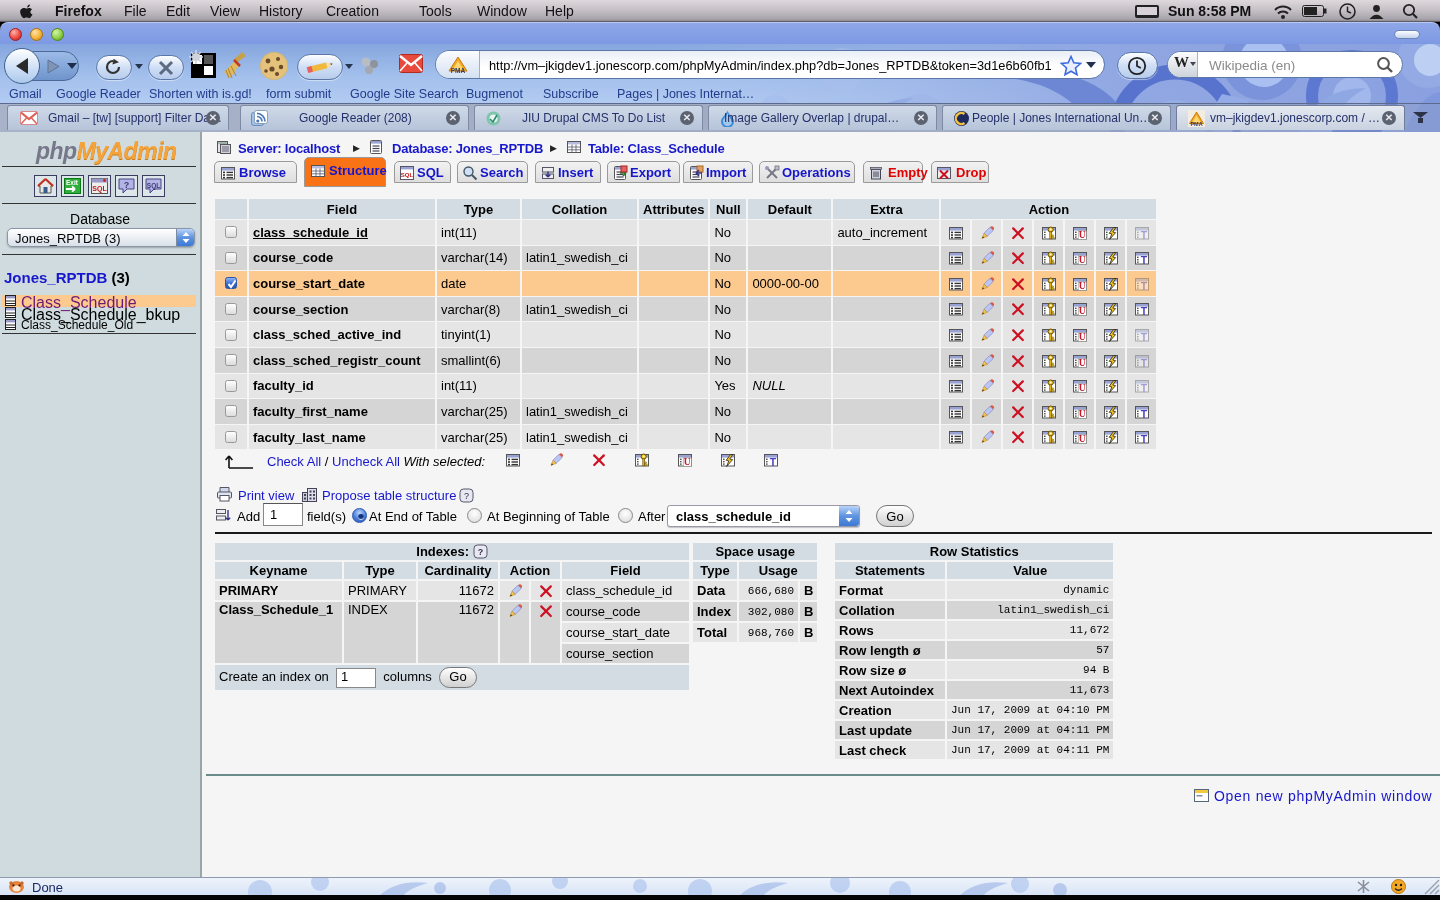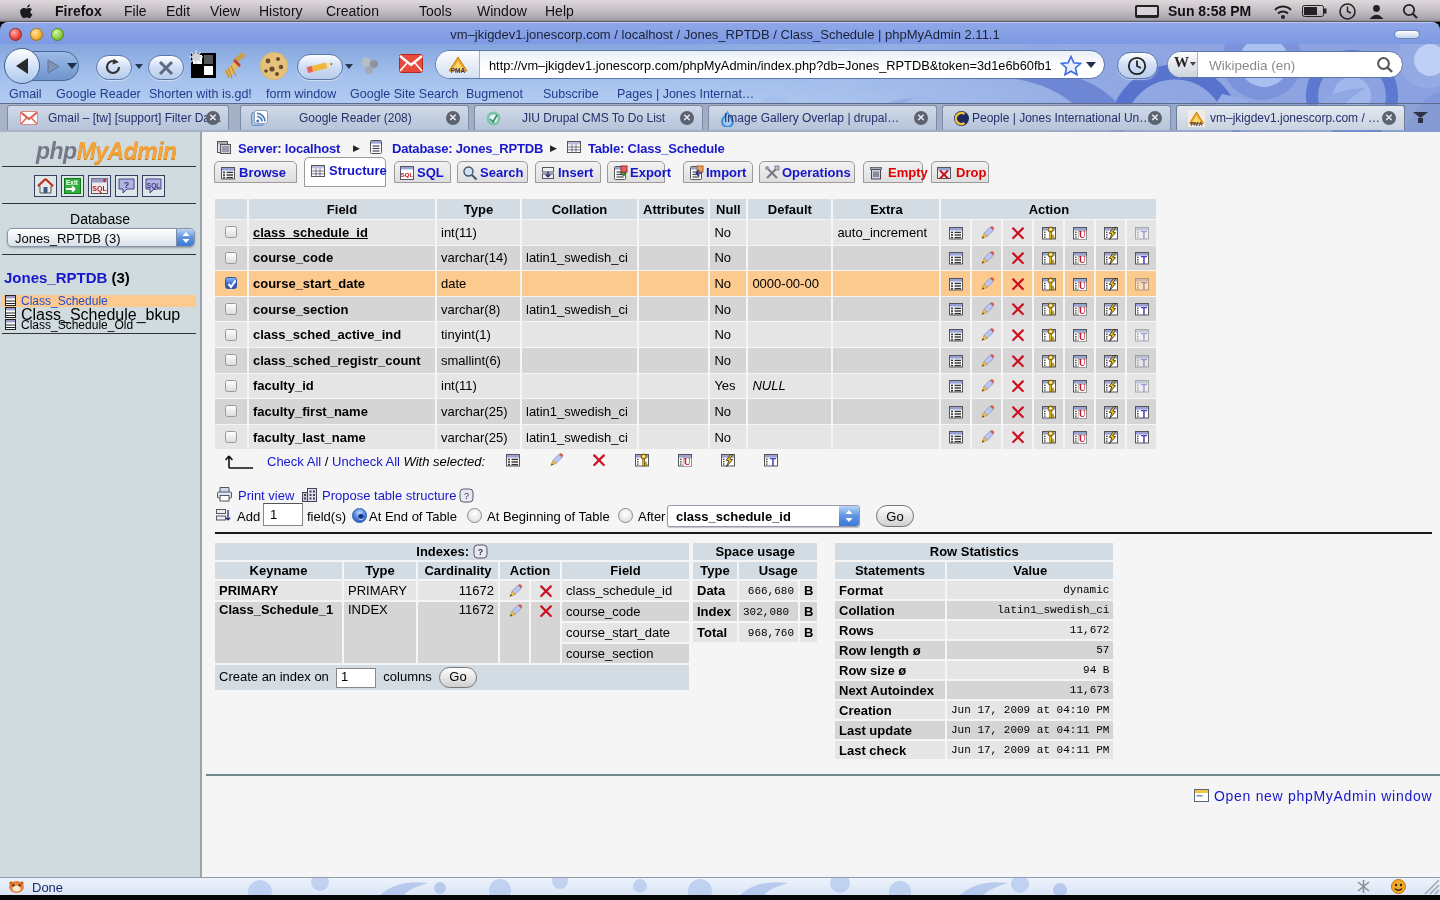--- a/index.html
+++ b/index.html
@@ -32,21 +32,21 @@
 #sidebar { left:0; top:132px; width:200px; height:745px; background:#cfdbde; }
 #sideborder { left:200px; top:132px; width:2px; height:745px; background:#9aa5a8; }
 #main { left:202px; top:132px; width:1238px; height:745px; background:#f5f5f5; }
 #statusbar { left:0; top:877px; width:1440px; height:18px;
   background:linear-gradient(#eef3fb,#d8e4f6); border-top:1px solid #8e9ab0; }
 #blackstrip { left:0; top:895px; width:1440px; height:5px; background:#050505; }
 
 .bc { font-weight:bold; font-size:13px; color:#1717cc; letter-spacing:-0.2px; }
 .ptab { position:absolute; top:161px; height:22px; background:linear-gradient(#f2f2f2,#dedede);
   border:1px solid #9a9a9a; border-radius:5px 5px 0 0; font-weight:bold; font-size:13px; color:#1515cc; }
-.ptab.active { top:157px; height:30px; background:#ffffff; }
+.ptab.active { top:157px; height:30px; background:#f97316; }
 .ptab .lbl { position:absolute; top:3px; white-space:nowrap; }
 table.pma { border-collapse:separate; border-spacing:2px 1px; table-layout:fixed; font-size:13px; }
 table.pma td, table.pma th { overflow:hidden; white-space:nowrap; padding:0 4px; }
 th.h { background:#d3dce3; color:#000; font-weight:bold; text-align:center; }
 .rA { background:#e5e5e5; }
 .rB { background:#d5d5d5; }
 .rO { background:#fcc98f; }
 .lnk { color:#1717cc; text-decoration:none; }
 .mono { font-family:"Liberation Mono", monospace; font-size:11px; }
 .sbtn { position:absolute; top:0; width:23px; height:22px; border:1px solid #3c3c60; background:#dde6e9; padding:2px 0 0 2px; }
@@ -109,21 +109,20 @@
     </svg>
   <svg class="abs" style="left:1402px;top:3px" width="17" height="17">
       <circle cx="7" cy="7" r="5.2" fill="none" stroke="#222" stroke-width="1.8"></circle>
       <path d="M11 11 L15 15" stroke="#222" stroke-width="2.2"></path>
     </svg>
 </div>
 <div class="abs" id="titlebar">
   <div class="light" style="left:9px;background:radial-gradient(circle at 35% 30%, #ffb3ac, #ee4a42 55%, #a8201c); border:1px solid #922;"></div>
   <div class="light" style="left:30px;background:radial-gradient(circle at 35% 30%, #ffe2a8, #f7b43c 55%, #c07c10); border:1px solid #a70;"></div>
   <div class="light" style="left:51px;background:radial-gradient(circle at 35% 30%, #d6f5a8, #8fd04a 55%, #57961c); border:1px solid #581;"></div>
-  <div class="abs" id="title-text">vm–jkigdev1.jonescorp.com / localhost / Jones_RPTDB / Class_Schedule | phpMyAdmin 2.11.1</div>
   <div class="abs" style="left:1394px;top:7px;width:26px;height:9px;border-radius:5px;background:linear-gradient(#fcfdff,#c4d2ec);border:1px solid #6a82b4"></div>
 </div>
 <div class="abs" id="toolzone"></div>
 <div class="abs" id="personatop" style="left:0;top:44px;width:1440px;height:88px">
 <svg width="1440" height="88" viewBox="0 0 1440 88">
  <defs>
   <linearGradient id="fade" x1="0" y1="0" x2="1" y2="0">
    <stop offset="0" stop-color="#a3c0ec" stop-opacity="0"></stop>
    <stop offset="0.3" stop-color="#9cb4e6" stop-opacity="0.5"></stop>
    <stop offset="0.6" stop-color="#8fa6e2" stop-opacity="0.95"></stop>
@@ -287,21 +286,21 @@
   <div class="abs" style="left:1209px;top:58px;font-size:13.5px;color:#8a8a8a;white-space:nowrap">Wikipedia (en)</div>
   <svg class="abs" style="left:1376px;top:56px" width="18" height="18">
       <circle cx="7.5" cy="7.5" r="5.4" fill="none" stroke="#555" stroke-width="2"></circle>
       <path d="M11.5 11.5 L16 16" stroke="#555" stroke-width="2.4"></path>
     </svg>
 
   <div class="abs" id="bookmarksrow" style="left:0;top:87px;width:1100px;font-size:12.5px;color:#223c8c;font-weight:500">
     <span class="abs" style="left:9px">Gmail</span>
     <span class="abs" style="left:56px">Google Reader</span>
     <span class="abs" style="left:149px">Shorten with is.gd!</span>
-    <span class="abs" style="left:266px">form window</span>
+    <span class="abs" style="left:266px">form submit</span>
     <span class="abs" style="left:350px">Google Site Search</span>
     <span class="abs" style="left:466px">Bugmenot</span>
     <span class="abs" style="left:543px">Subscribe</span>
     <span class="abs" style="left:617px">Pages | Jones Internat…</span>
   </div>
 </div>
 <div class="abs" id="tabbar"></div>
 <div class="abs" id="fftabs">
   <div class="fftab" style="left:7px;width:222px">
     <svg class="abs" style="left:12px;top:5px" width="18" height="14">
@@ -406,21 +405,21 @@
     </span>
   </div>
   <div class="abs" style="left:2px;top:122px;width:194px;height:1px;background:#333"></div>
   <div class="abs" style="left:4px;top:137px;font-size:15px;font-weight:bold"><span style="color:#1717ce">Jones_RPTDB</span> <span style="color:#000">(3)</span></div>
   <div class="abs" style="left:2px;top:163px;width:194px;height:12px;background:#fcc98f"></div>
   <svg class="abs" style="left:5px;top:163px" width="11" height="11">
       <rect x="0.5" y="0.5" width="10" height="10" fill="#fff" stroke="#222"></rect>
       <rect x="1" y="1" width="9" height="2.4" fill="#9a9ac8"></rect>
       <path d="M1 6 H10 M1 8.5 H10" stroke="#222" stroke-width="1"></path>
     </svg>
-  <div class="abs" style="left:21px;top:162px;font-size:12px;color:#1d4ed8">Class_Schedule</div>
+  <div class="abs" style="left:21px;top:162px;font-size:16px;color:#701a75">Class_Schedule</div>
   <svg class="abs" style="left:5px;top:175px" width="11" height="11">
       <rect x="0.5" y="0.5" width="10" height="10" fill="#fff" stroke="#222"></rect>
       <rect x="1" y="1" width="9" height="2.4" fill="#9a9ac8"></rect>
       <path d="M1 6 H10 M1 8.5 H10" stroke="#222" stroke-width="1"></path>
     </svg>
   <div class="abs" style="left:21px;top:174px;font-size:16px;color:#000">Class_Schedule_bkup</div>
   <svg class="abs" style="left:5px;top:187px" width="11" height="11">
       <rect x="0.5" y="0.5" width="10" height="10" fill="#fff" stroke="#222"></rect>
       <rect x="1" y="1" width="9" height="2.4" fill="#9a9ac8"></rect>
       <path d="M1 6 H10 M1 8.5 H10" stroke="#222" stroke-width="1"></path>
@@ -568,21 +567,21 @@
       <span class="lbl" style="left:22px">Search</span>
     </div>
   <div class="ptab" style="left:535px;width:66px">
       <svg class="abs" style="left:4px;top:3px" width="16" height="16">
         <rect x="2.5" y="2.5" width="11" height="4.5" fill="#eee" stroke="#556"></rect>
         <rect x="2.5" y="9" width="11" height="4.5" fill="#eee" stroke="#556"></rect>
         <path d="M8 6.5 V12 M8 12 l-2.4 -2.4 M8 12 l2.4 -2.4" stroke="#338" stroke-width="1.4" fill="none"></path>
       </svg>
       <span class="lbl" style="left:22px">Insert</span>
     </div>
-  <div class="ptab" style="left:607px;width:58px">
+  <div class="ptab" style="left:607px;width:73px">
       <svg class="abs" style="left:4px;top:3px" width="16" height="16">
         <use href="#s-db"></use>
         <path d="M9 8 H15 M15 8 l-3-3 M15 8 l-3 3" stroke="#2a7a2a" stroke-width="1.6" fill="none" transform="translate(-1,0)"></path>
         <rect x="9" y="1" width="6" height="6" fill="#e46060" stroke="#a22"></rect>
       </svg>
       <span class="lbl" style="left:22px">Export</span>
     </div>
   <div class="ptab" style="left:683px;width:70px">
       <svg class="abs" style="left:4px;top:3px" width="16" height="16">
         <use href="#s-db"></use>
@@ -1103,21 +1102,21 @@
           <th class="h">Type</th>
           <th class="h" colspan="2">Usage</th>
         </tr>
     <tr style="height:19px">
           <td class="vA fn">Data</td>
           <td class="vA mono" style="text-align:right">666,680</td>
           <td class="vA fn">B</td>
         </tr>
     <tr style="height:19px">
           <td class="vB fn">Index</td>
-          <td class="vB mono" style="">302,080</td>
+          <td class="vB mono" style="text-align:right">302,080</td>
           <td class="vB fn">B</td>
         </tr>
     <tr style="height:19px">
           <td class="vA fn">Total</td>
           <td class="vA mono" style="text-align:right">968,760</td>
           <td class="vA fn">B</td>
         </tr>
   </tbody>
     </table>
 

